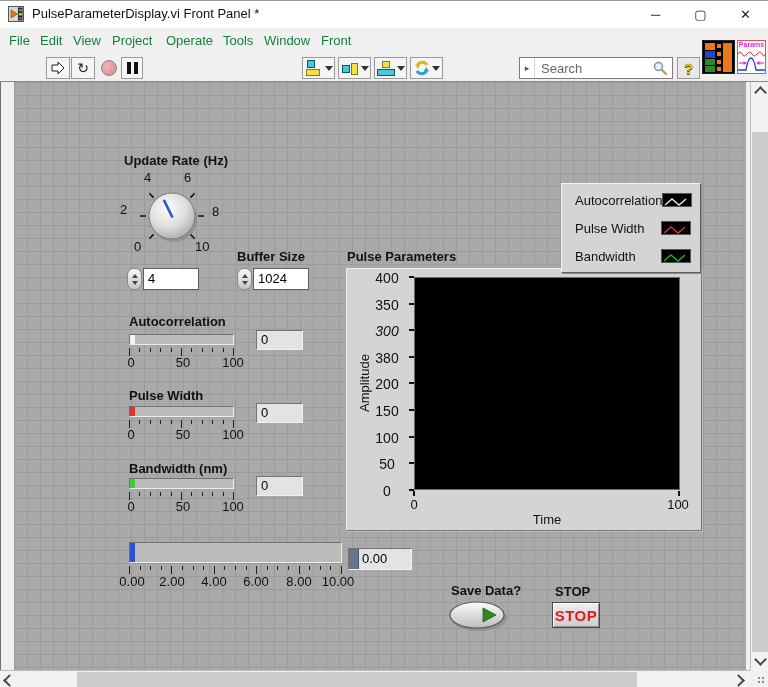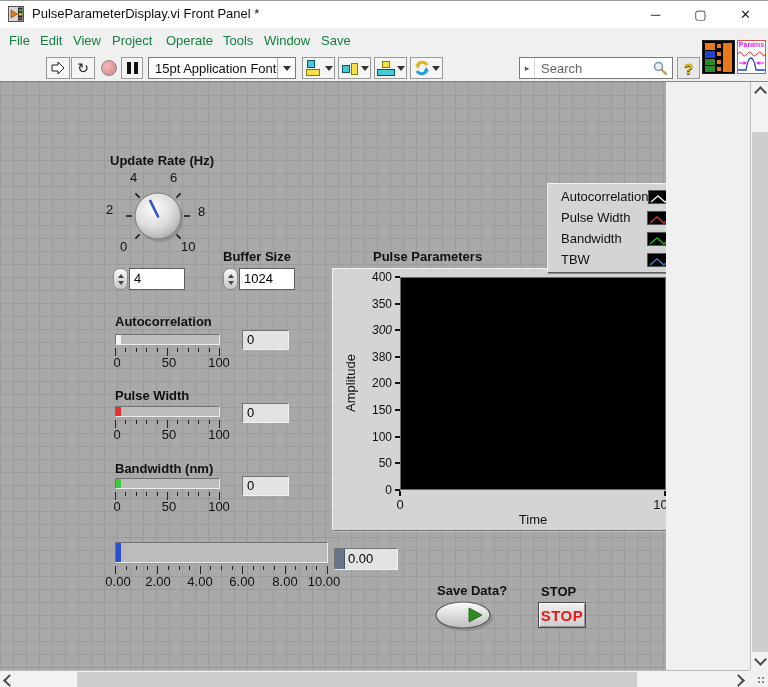--- a/index.html
+++ b/index.html
@@ -54,21 +54,21 @@
   .btn-help{left:677px;width:23px;background:#e8e8e8;}
   .help-q{font-size:15px;font-weight:bold;color:#f0c400;text-shadow:0 0 1px #222,0 1px 0 #333;}
 
   
   .conn-icon{position:absolute;left:702px;top:40px;width:33px;height:34px;background:#000;border:1px solid #222;box-sizing:border-box;}
   .conn-icon div{position:absolute;}
   .vi-icon{position:absolute;left:737px;top:40px;width:29px;height:34px;background:#fff;border:1px solid #e05050;box-sizing:border-box;}
   .vi-icon .t{display:block;font-size:7px;font-weight:bold;color:#f020f0;text-align:center;line-height:8px;}
 
   
-  .panel{position:absolute;left:0;top:82px;width:666px;height:588px;background-color:#a9a9a9;
+  .panel{position:absolute;left:14px;top:82px;width:732px;height:588px;background-color:#a9a9a9;
          background-image:linear-gradient(#9b9b9b 1px,transparent 1px),
                           linear-gradient(90deg,#9b9b9b 1px,transparent 1px);
          background-size:13px 13px;overflow:hidden;}
   .lbl{position:absolute;font-size:13px;font-weight:bold;color:#111;white-space:nowrap;}
   .scale{position:absolute;font-size:13px;color:#111;white-space:nowrap;transform:translateX(-50%);}
 
   
   .knob-svg{position:absolute;left:120px;top:96px;}
   .k4{left:130px;top:88px}.k6{left:170px;top:88px}.k2{left:106px;top:120px}
   .k8{left:198px;top:122px}.k0{left:120px;top:157px}.k10{left:181px;top:157px}
@@ -111,23 +111,23 @@
   .tsc{top:492px;}
   .t0{left:118px}.t1{left:158px}.t2{left:200px}.t3{left:242px}.t4{left:285px}.t5{left:324px}
   .tbw-ind{position:absolute;left:334px;top:466px;width:64px;height:22px;box-sizing:border-box;
            background:#e3e3e3;border:1px solid;border-color:#747474 #f2f2f2 #f2f2f2 #747474;display:flex;}
   .tbw-ind .inc{width:9px;height:100%;background:#64748a;border-right:1px solid #4a5666;}
   .tbw-ind .val{flex:1;font-size:13px;line-height:19px;padding-left:3px;color:#000;}
 
   
   .chart-panel{position:absolute;left:332px;top:186px;width:356px;height:263px;background:#d4d4d4;
                border:1px solid;border-color:#f2f2f2 #787878 #787878 #f2f2f2;box-shadow:1px 1px 0 #bdbdbd;box-sizing:border-box;}
-  .chart-title{left:333px;top:167px;margin-left:40px;}
+  .chart-title{left:333px;top:167px;}
   .plot{position:absolute;left:400px;top:195px;width:266px;height:213px;background:#000;border:1px solid #6a6a6a;box-sizing:border-box;}
-  .ytick{position:absolute;width:38px;left:354px;text-align:right;font-size:12px;color:#111;}
+  .ytick{position:absolute;width:38px;left:354px;text-align:center;font-size:14px;color:#111;}
   .ydash{position:absolute;left:395px;width:5px;height:2px;background:#111;}
   .xdash{position:absolute;top:409px;width:2px;height:5px;background:#111;}
   .xtick{position:absolute;top:415px;font-size:13px;color:#111;transform:translateX(-50%);}
   .ylabel{position:absolute;left:350px;top:301px;font-size:13px;color:#111;transform:translate(-50%,-50%) rotate(-90deg);white-space:nowrap;}
   .xlabel{position:absolute;left:533px;top:430px;font-size:13px;color:#111;transform:translateX(-50%);}
 
   
   .legend{position:absolute;left:547px;top:101px;width:140px;height:90px;background:#d4d4d4;
           border:1px solid;border-color:#f2f2f2 #5f5f5f #5f5f5f #f2f2f2;box-shadow:1px 1px 0 #8e8e8e;
           box-sizing:border-box;display:flex;flex-direction:column;justify-content:space-around;padding:2px 0;}
@@ -182,42 +182,36 @@
   </div>
 
   <div class="menubar">
     <span class="mitem m0">File</span>
     <span class="mitem m1">Edit</span>
     <span class="mitem m2">View</span>
     <span class="mitem m3">Project</span>
     <span class="mitem m4">Operate</span>
     <span class="mitem m5">Tools</span>
     <span class="mitem m6">Window</span>
-    <span class="mitem m7">Save</span>
+    <span class="mitem m7">Front</span>
   </div>
 
   <div class="toolbar">
     <div class="tbtn btn-run">
       <svg width="16" height="16" viewBox="0 0 16 16">
         <polygon points="2,5 8,5 8,2 14,8 8,14 8,11 2,11" fill="#fdfdfd" stroke="#222" stroke-width="1"></polygon>
       </svg>
     </div>
     <div class="tbtn btn-runcont">↻</div>
     <div class="tbtn btn-abort">
       <div class="abort-circle"></div>
     </div>
     <div class="tbtn btn-pause">
       <div class="pbar"></div>
       <div class="pbar"></div>
-    </div>
-    <div class="font-sel">
-      <span class="txt">15pt Application Font</span>
-      <span class="drop">
-          <span class="caret"></span>
-        </span>
     </div>
     <div class="ddbtn dd-align">
       <span class="mini">
         <span class="sq-teal" style="left:2px;top:0;"></span>
         <span class="sq-yellow" style="left:1px;top:9px;width:12px;height:5px;"></span>
       </span>
         <span class="caret"></span>
     </div>
     <div class="ddbtn dd-distrib">
       <span class="mini">
@@ -438,26 +432,20 @@
         <span class="lsample"><svg width="28" height="12" viewBox="0 0 28 12">
               <polyline points="2,9 9,3 16,9 23,3" fill="none" stroke-width="1.4" stroke="#c23b36"></polyline>
             </svg></span>
       </div>
       <div class="lrow">
         <span class="ltxt">Bandwidth</span>
         <span class="lsample"><svg width="28" height="12" viewBox="0 0 28 12">
               <polyline points="2,9 9,3 16,9 23,3" fill="none" stroke-width="1.4" stroke="#19b219"></polyline>
             </svg></span>
       </div>
-      <div class="lrow">
-        <span class="ltxt">TBW</span>
-        <span class="lsample"><svg width="28" height="12" viewBox="0 0 28 12">
-              <polyline points="2,9 9,3 16,9 23,3" fill="none" stroke-width="1.4" stroke="#3f7fbf"></polyline>
-            </svg></span>
-      </div>
     </div>
 
     <span class="lbl save-label">Save Data?</span>
     <svg class="save-svg" width="68" height="40" viewBox="0 0 68 40">
       <defs>
         <linearGradient id="sg" x1="0" y1="0" x2="0" y2="1">
           <stop offset="0%" stop-color="#fcfcfc"></stop>
             <stop offset="100%" stop-color="#bdbdbd"></stop>
         </linearGradient>
       </defs>

